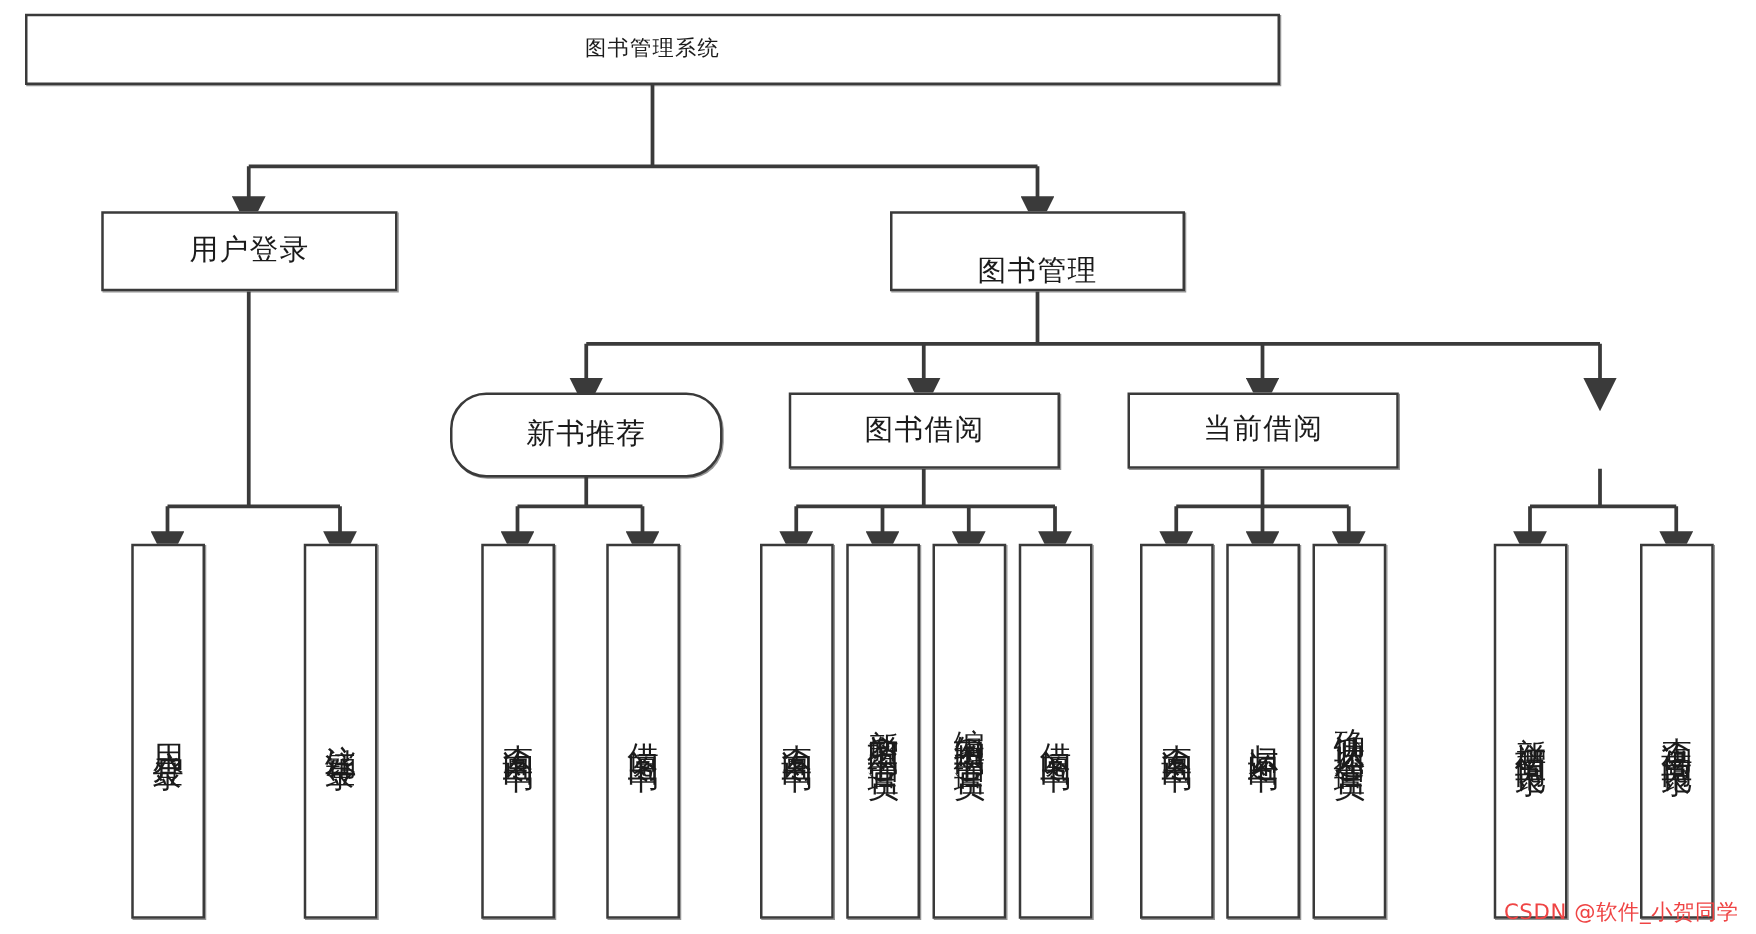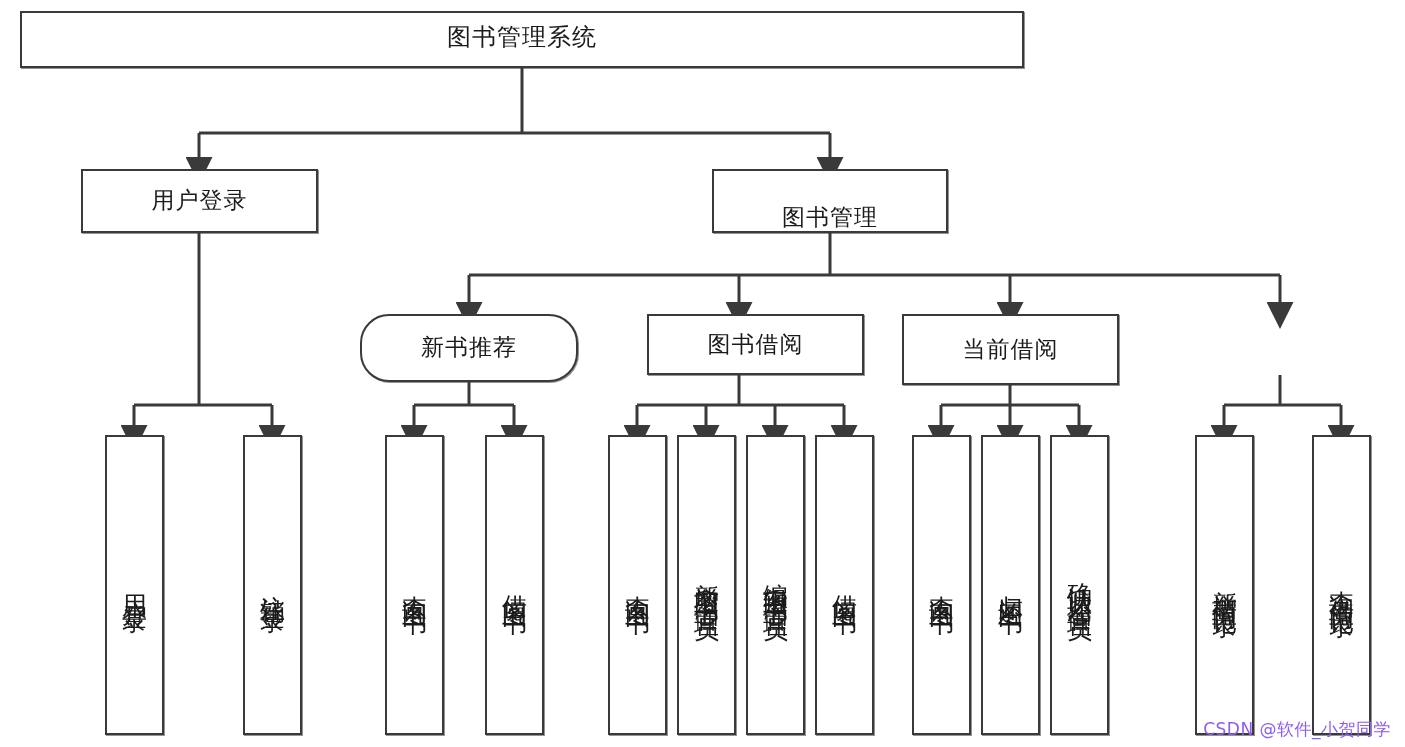--- a/index.html
+++ b/index.html
@@ -38,43 +38,42 @@
   .node .label {
     color: #1b1b1b;
     line-height: 1.18;
     white-space: nowrap;
   }
   .node.horiz .label {
     font-size: 23px;
     letter-spacing: 1px;
   }
   .node.root .label {
-    font-size: 24px;
+    font-size: 17px;
     letter-spacing: 1px;
-    font-family: Liberation Mono, monospace;
   }
   .node.vert {
     align-items: center;
     justify-content: center;
   }
   .node.vert .label {
     writing-mode: vertical-rl;
     text-orientation: upright;
     font-size: 25px;
     letter-spacing: 5px;
     line-height: 1;
     max-height: 260px;
     white-space: normal;
   }
   .watermark {
     position: absolute;
     right: 14px;
     bottom: 6px;
     font-size: 17px;
-    color: #8b5cf6;
+    color: #ef4444;
     letter-spacing: 0.5px;
     user-select: none;
   }
 </style>
 </head>
 <body>
 
 <div id="canvas">
 
   <svg class="edges" viewBox="0 0 1405 747">
@@ -134,24 +133,24 @@
   <div class="node horiz" style="left:81px; top:169px; width:237px; height:64px;">
     <span class="label">用户登录</span>
   </div>
   <div class="node horiz" style="left:712px; top:169px; width:236px; height:64px;align-items:flex-end;">
     <span class="label">图书管理</span>
   </div>
 
   <div class="node horiz" style="left:360px; top:314px; width:218px; height:68px;border-radius:29px;">
     <span class="label">新书推荐</span>
   </div>
-  <div class="node horiz" style="left:631px; top:314px; width:217px; height:61px;margin-left:16px;">
+  <div class="node horiz" style="left:631px; top:314px; width:217px; height:61px;">
     <span class="label">图书借阅</span>
   </div>
-  <div class="node horiz" style="left:902px; top:314px; width:217px; height:71px;">
+  <div class="node horiz" style="left:902px; top:314px; width:217px; height:61px;font-family:Liberation Mono, monospace;">
     <span class="label">当前借阅</span>
   </div>
 
   <div class="node vert" style="left:105px; top:435px; width:59px; height:300px;">
     <span class="label">用户登录</span>
   </div>
   <div class="node vert" style="left:243px; top:435px; width:59px; height:300px;">
     <span class="label">注销登录</span>
   </div>
 

